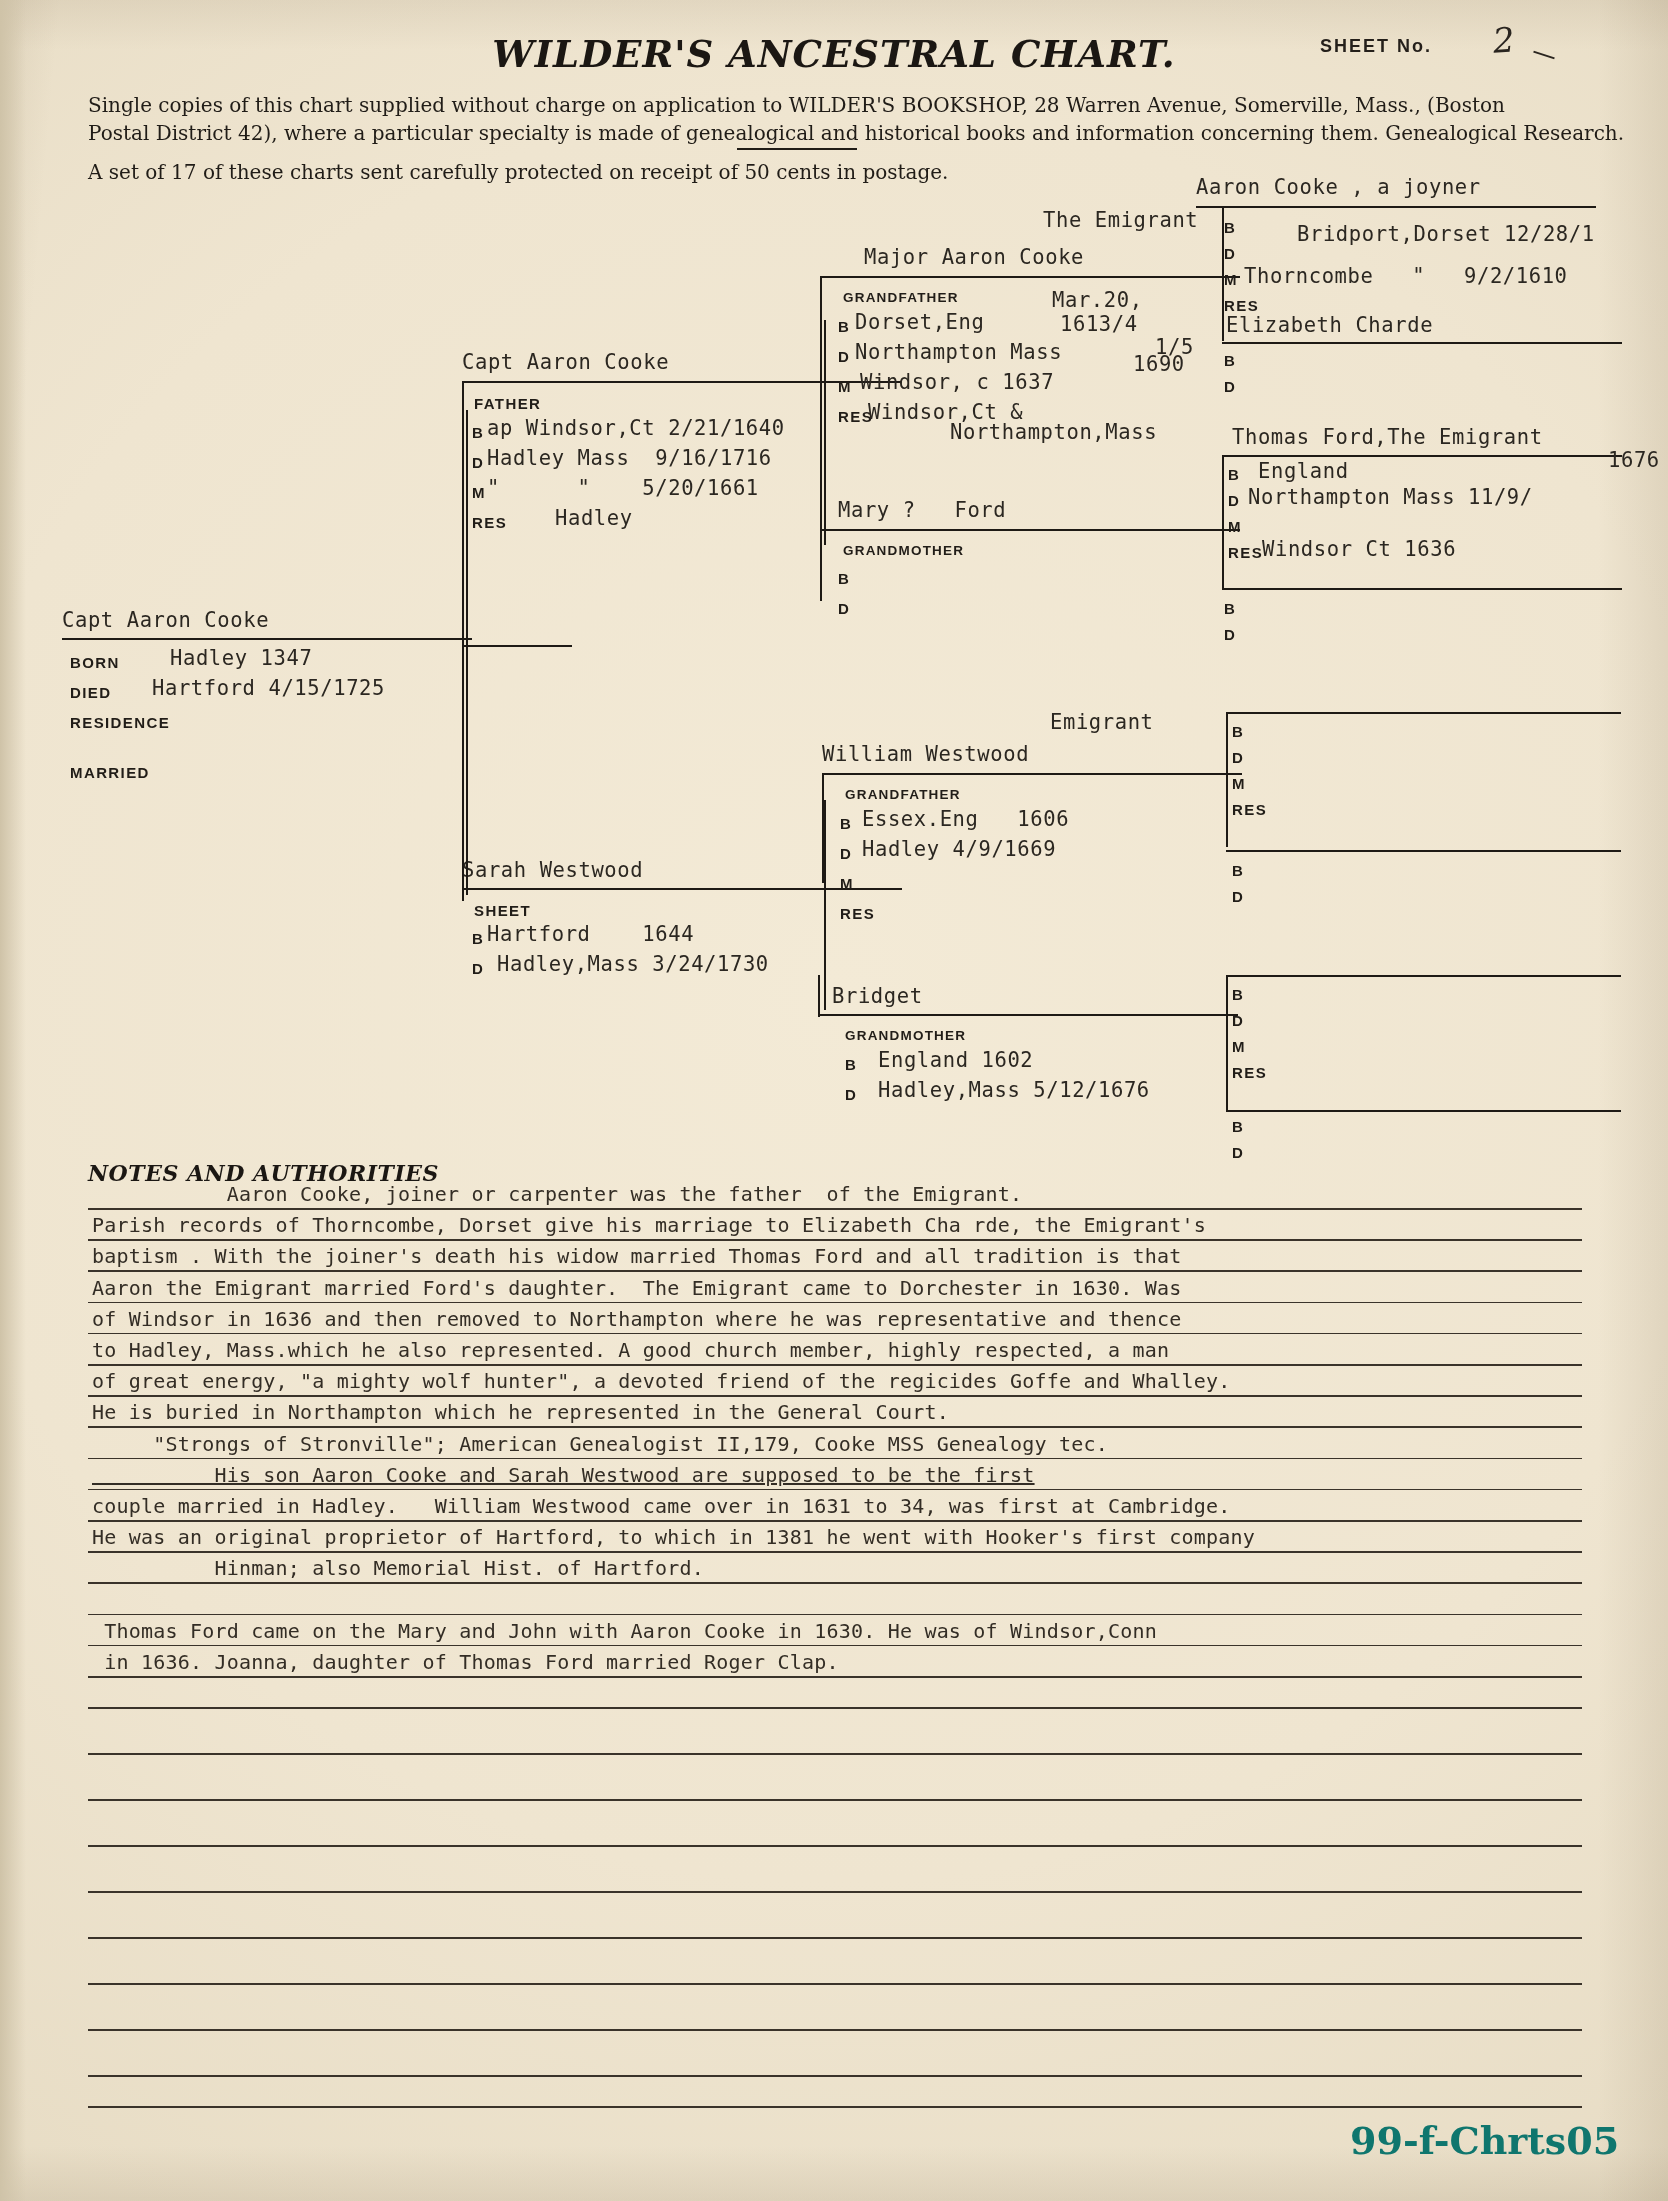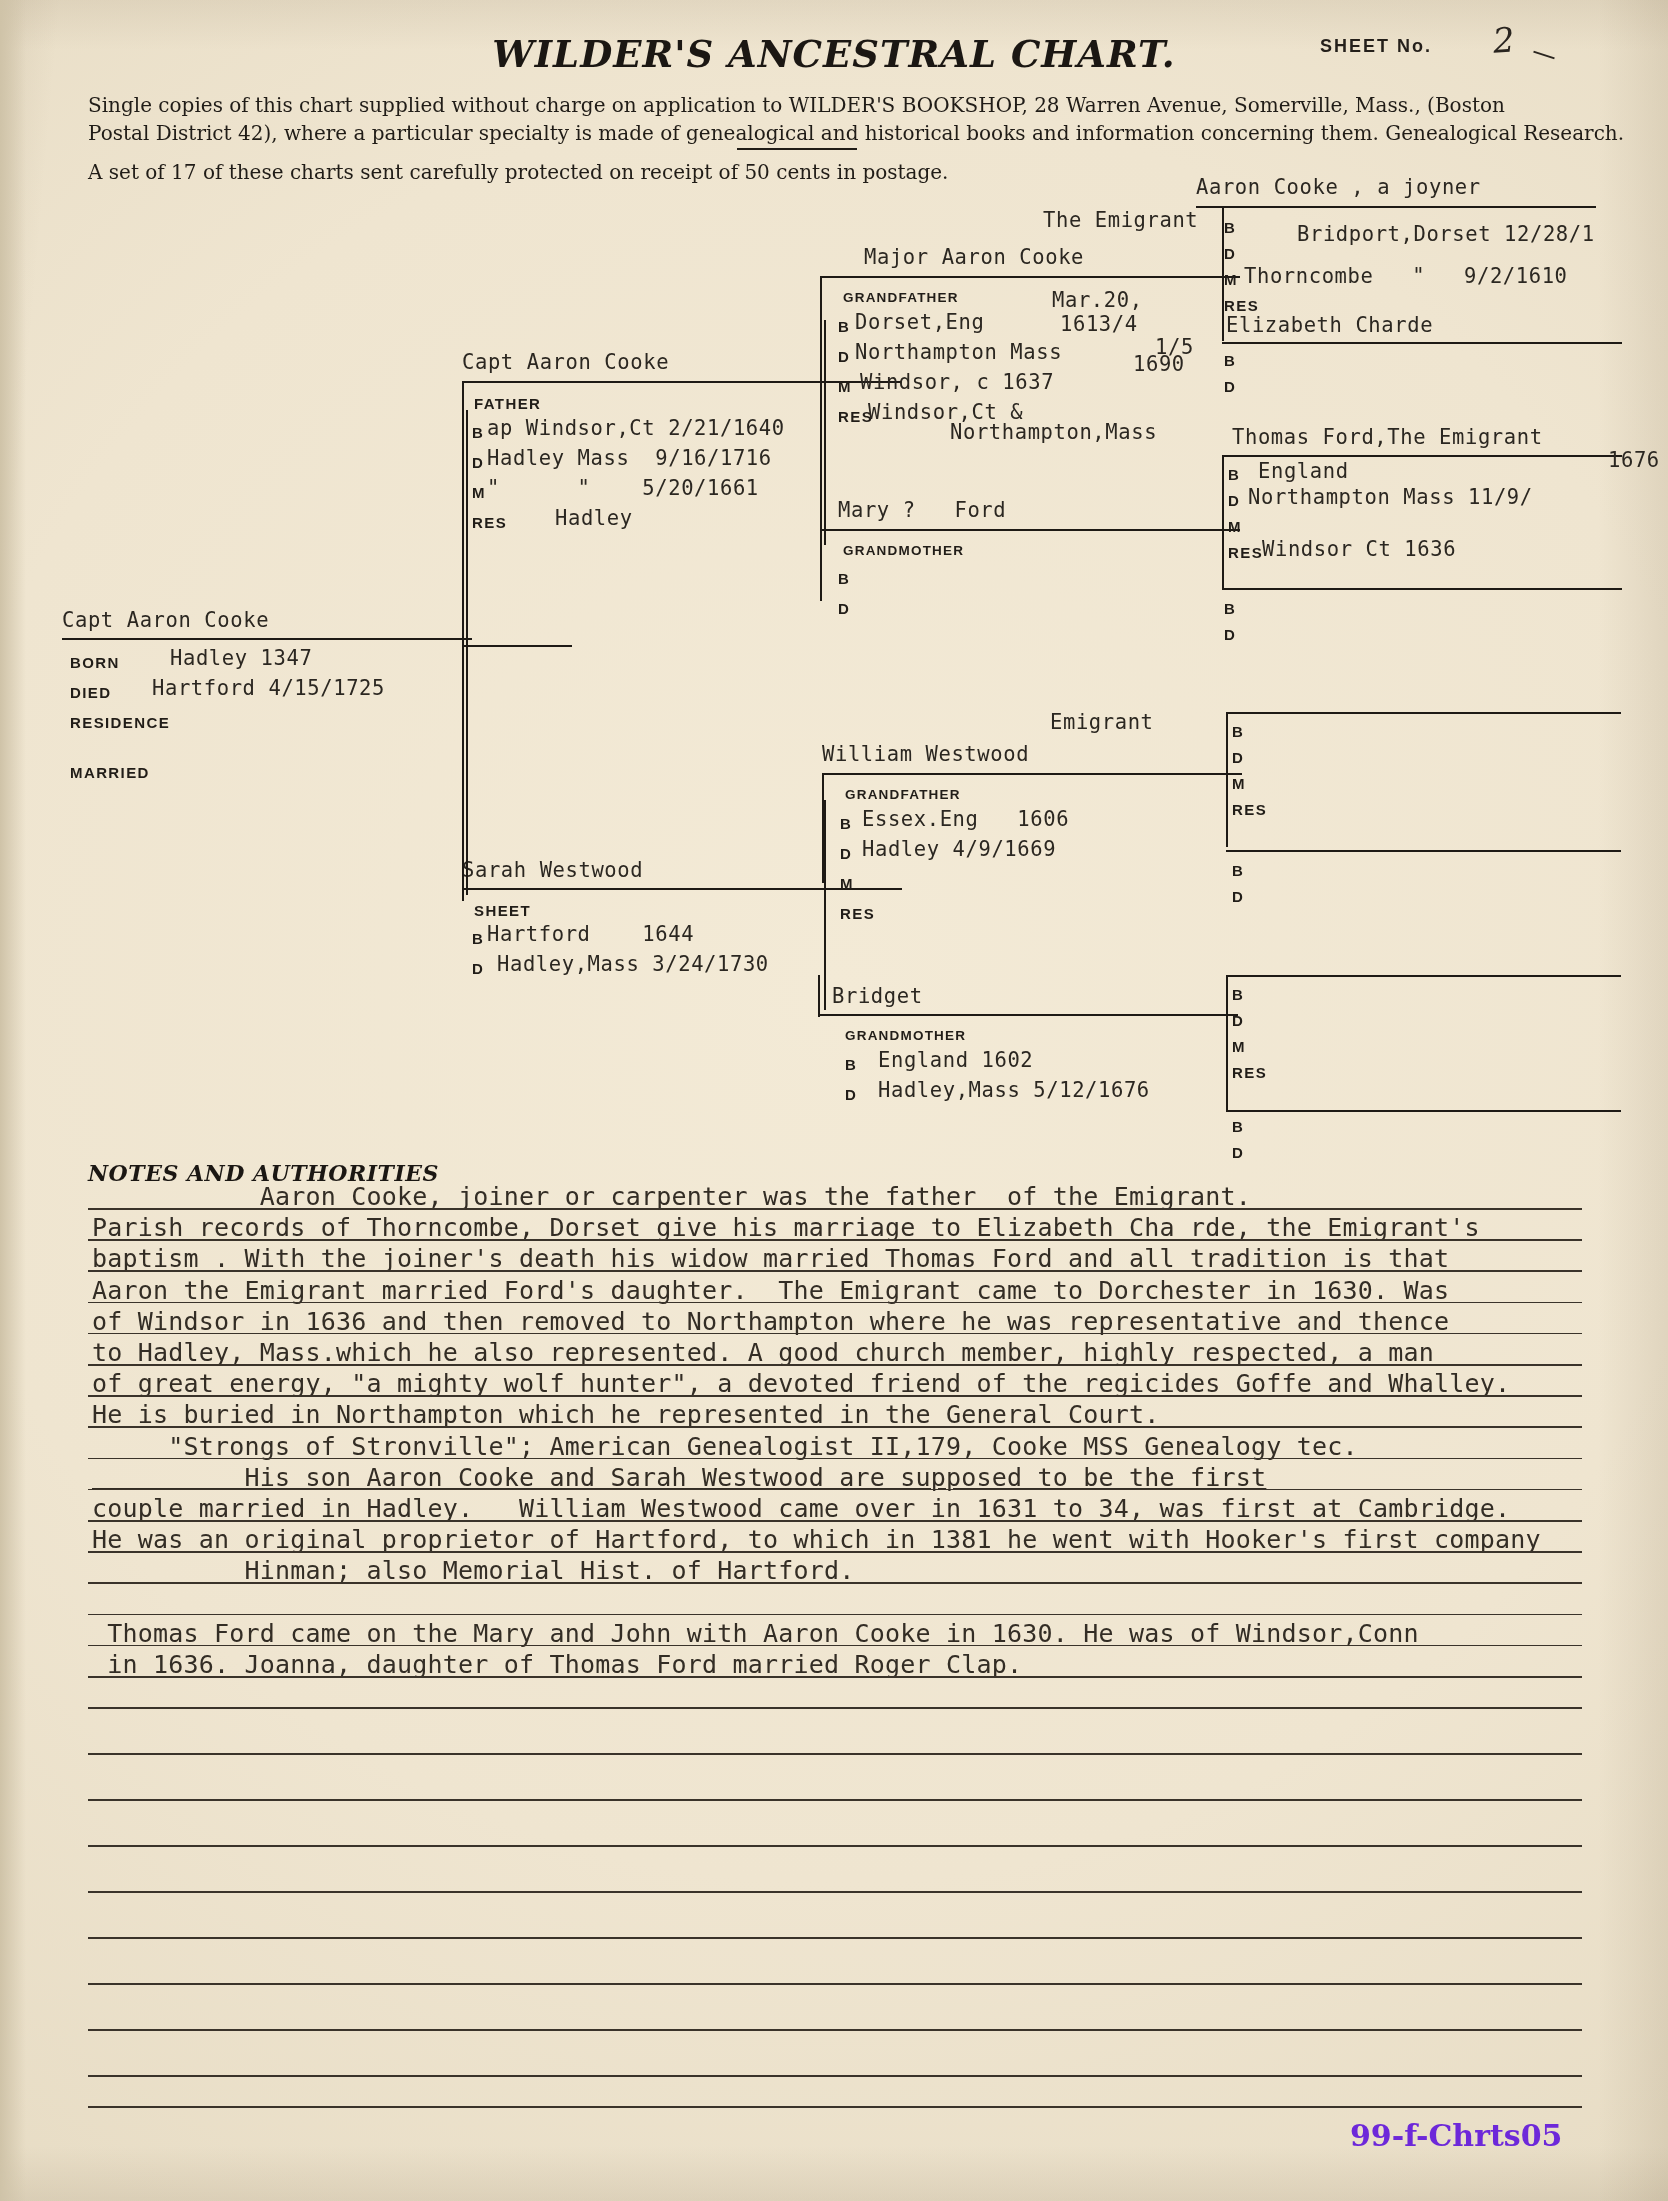--- a/index.html
+++ b/index.html
@@ -83,27 +83,27 @@
   
   #notes-head{
     position:absolute;left:88px;top:1160px;
     font-family:"DejaVu Serif","Liberation Serif",serif;
     font-weight:bold;font-style:italic;font-size:22px;letter-spacing:.5px;color:#1b1713;
   }
   .noteline{position:absolute;left:88px;width:1494px;height:1.6px;background:#3a332a;}
   .notetext{
     position:absolute;
     font-family:"DejaVu Sans Mono","Liberation Mono",monospace;
-    font-size:25px;letter-spacing:.2px;color:#332d25;white-space:pre;
+    font-size:20px;letter-spacing:.2px;color:#332d25;white-space:pre;
   }
 
   #footer{
     position:absolute;left:1350px;top:2118px;
     font-family:"DejaVu Serif","Liberation Serif",serif;
-    font-weight:bold;font-size:30px;letter-spacing:0px;color:#6d28d9;
+    font-weight:bold;font-size:38px;letter-spacing:0px;color:#0f766e;
   }
 </style>
 </head>
 <body>
 
 <div class="paper"></div>
 <div class="edge-left"></div>
 <div class="sheet" id="sheet"></div>
 
 <div id="title">WILDER'S ANCESTRAL CHART.</div>

